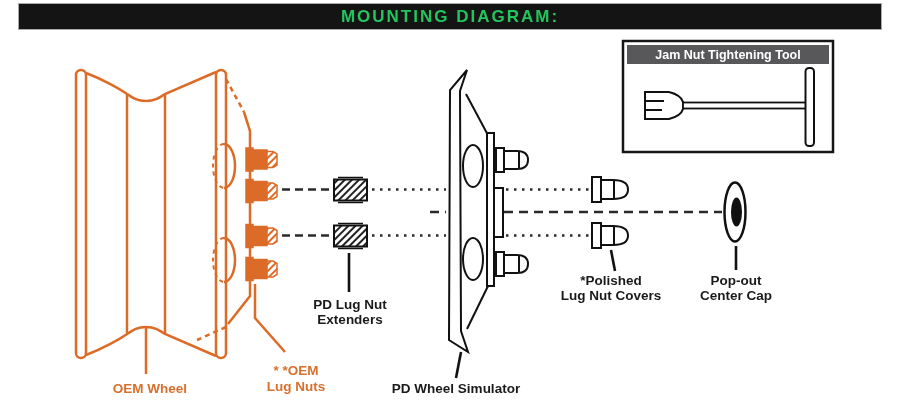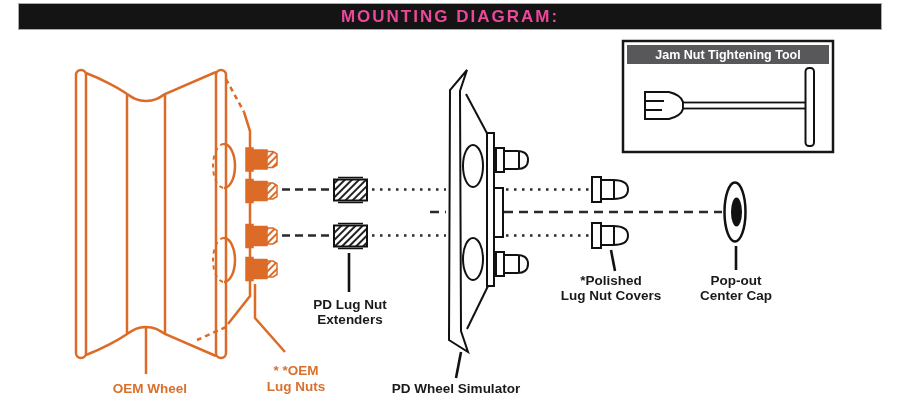--- a/index.html
+++ b/index.html
@@ -6,21 +6,21 @@
   body{
     width:900px;height:413px;position:relative;background:#ffffff;
     font-family:"Liberation Sans", sans-serif;overflow:hidden;
   }
   .title-bar{
     position:absolute;left:18px;top:3px;width:862px;height:25px;
     background:#141414;border:1px solid #a9a9a9;
     display:flex;align-items:center;justify-content:center;
   }
   .title-bar span{
-    color:#ec4899;font-size:17px;font-weight:bold;letter-spacing:2px;
+    color:#22c55e;font-size:17px;font-weight:bold;letter-spacing:2px;
   }
   svg text{font-family:"Liberation Sans", sans-serif;}
   .lbl{font-size:13.5px;font-weight:bold;fill:#1a1a1a;text-anchor:middle;}
   .lbl-orange{font-size:13.5px;font-weight:bold;fill:#d8702e;text-anchor:middle;}
   .tool-title{font-size:12.5px;font-weight:bold;fill:#ffffff;text-anchor:middle;}
 </style>
 </head>
 <body>
 
 <div class="title-bar">

